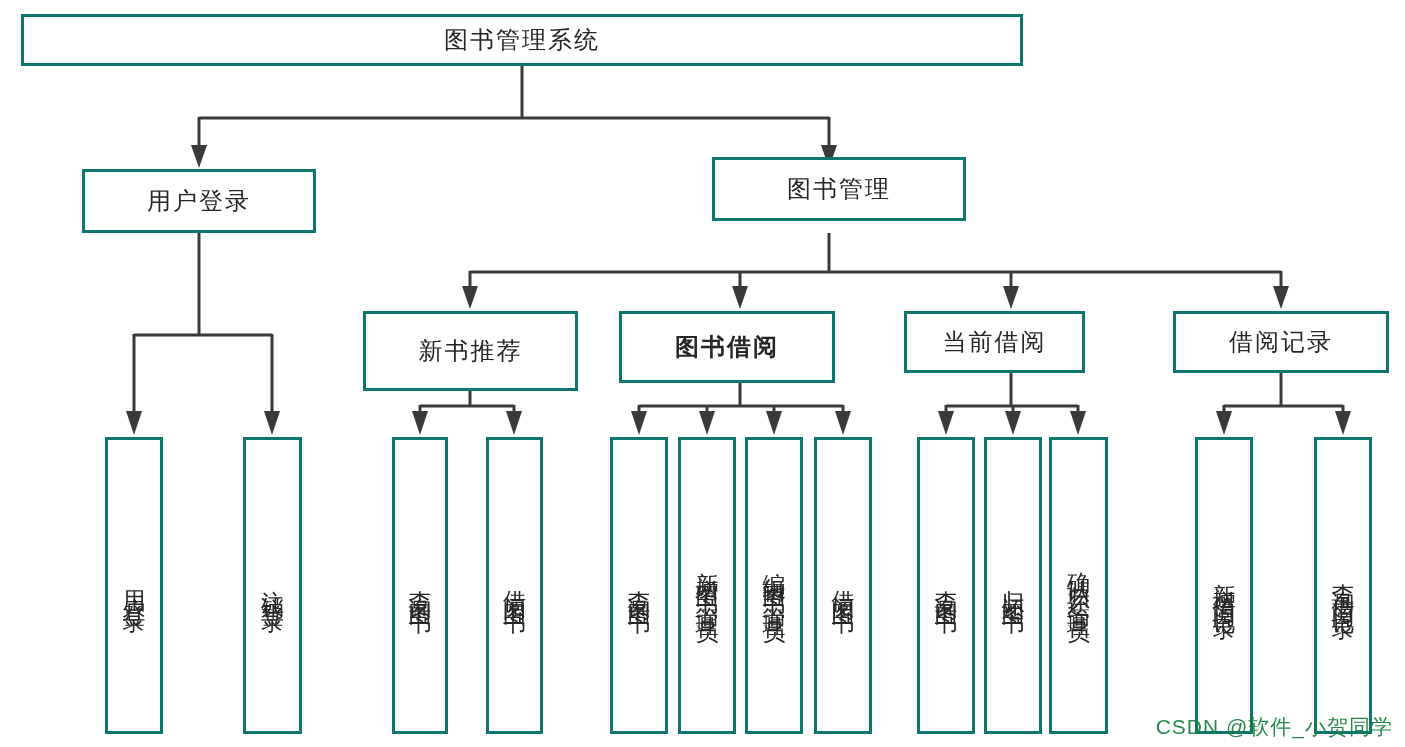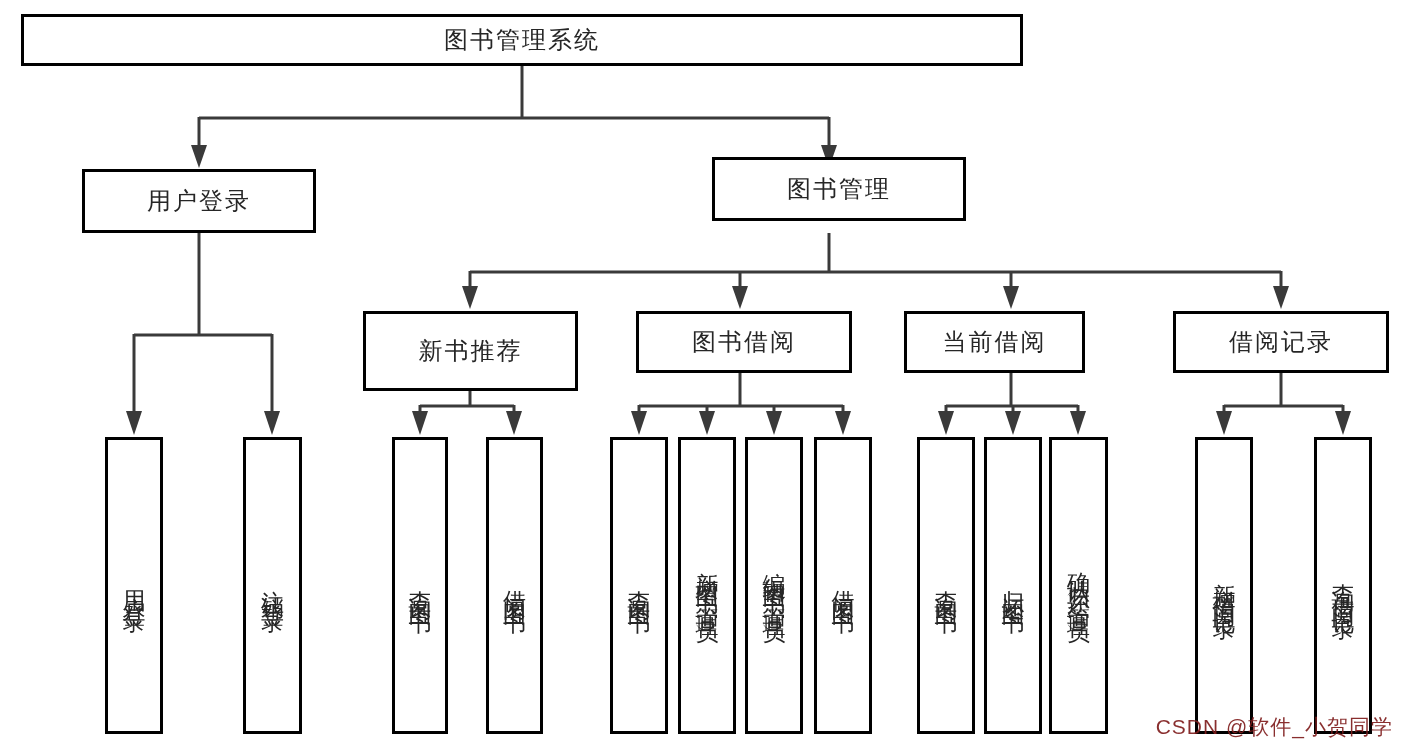--- a/index.html
+++ b/index.html
@@ -3,33 +3,33 @@
 <meta charset="utf-8">
 <style>
   html,body { margin:0; padding:0; background:#ffffff; }
   .stage {
     position:relative; width:1405px; height:747px; background:#ffffff;
     font-family:"Liberation Sans", sans-serif; overflow:hidden;
   }
   .connector-layer { position:absolute; left:0; top:0; z-index:1; }
   .box {
     position:absolute; box-sizing:border-box; background:#ffffff;
-    border:3px solid #000000; color:#262626;
+    border:3px solid #0f766e; color:#262626;
     display:flex; align-items:center; justify-content:center;
     z-index:2;
   }
   .h-label { font-size:24px; letter-spacing:2px; white-space:nowrap; }
   .v-label {
     writing-mode:vertical-rl; text-orientation:mixed;
     font-size:23px; letter-spacing:7px; line-height:1;
   }
   .leaf { top:437px; height:297px; }
   .watermark {
     position:absolute; right:12px; top:713px; z-index:4;
-    font-size:21px; color:#7f1d1d; opacity:0.92; letter-spacing:1px;
+    font-size:21px; color:#15803d; opacity:0.92; letter-spacing:1px;
     white-space:nowrap;
   }
 </style>
 </head>
 <body>
 
 <div class="stage">
 
   <svg class="connector-layer" width="1405" height="747" viewBox="0 0 1405 747">
     <g stroke="#3a3a3a" stroke-width="3" fill="none">
@@ -107,21 +107,21 @@
   <div class="box" style="left:82px; top:169px; width:234px; height:64px;">
     <span class="h-label">用户登录</span>
   </div>
   <div class="box" style="left:712px; top:157px; width:254px; height:64px;">
     <span class="h-label">图书管理</span>
   </div>
 
   <div class="box" style="left:363px; top:311px; width:215px; height:80px;">
     <span class="h-label">新书推荐</span>
   </div>
-  <div class="box" style="left:636px; top:311px; width:216px; height:62px;">
+  <div class="box" style="left:619px; top:311px; width:216px; height:72px;font-weight:bold;">
     <span class="h-label">图书借阅</span>
   </div>
   <div class="box" style="left:904px; top:311px; width:181px; height:62px;">
     <span class="h-label">当前借阅</span>
   </div>
   <div class="box" style="left:1173px; top:311px; width:216px; height:62px;justify-content:center;">
     <span class="h-label">借阅记录</span>
   </div>
 
   <div class="box leaf" style="left:105px; width:58px;">

